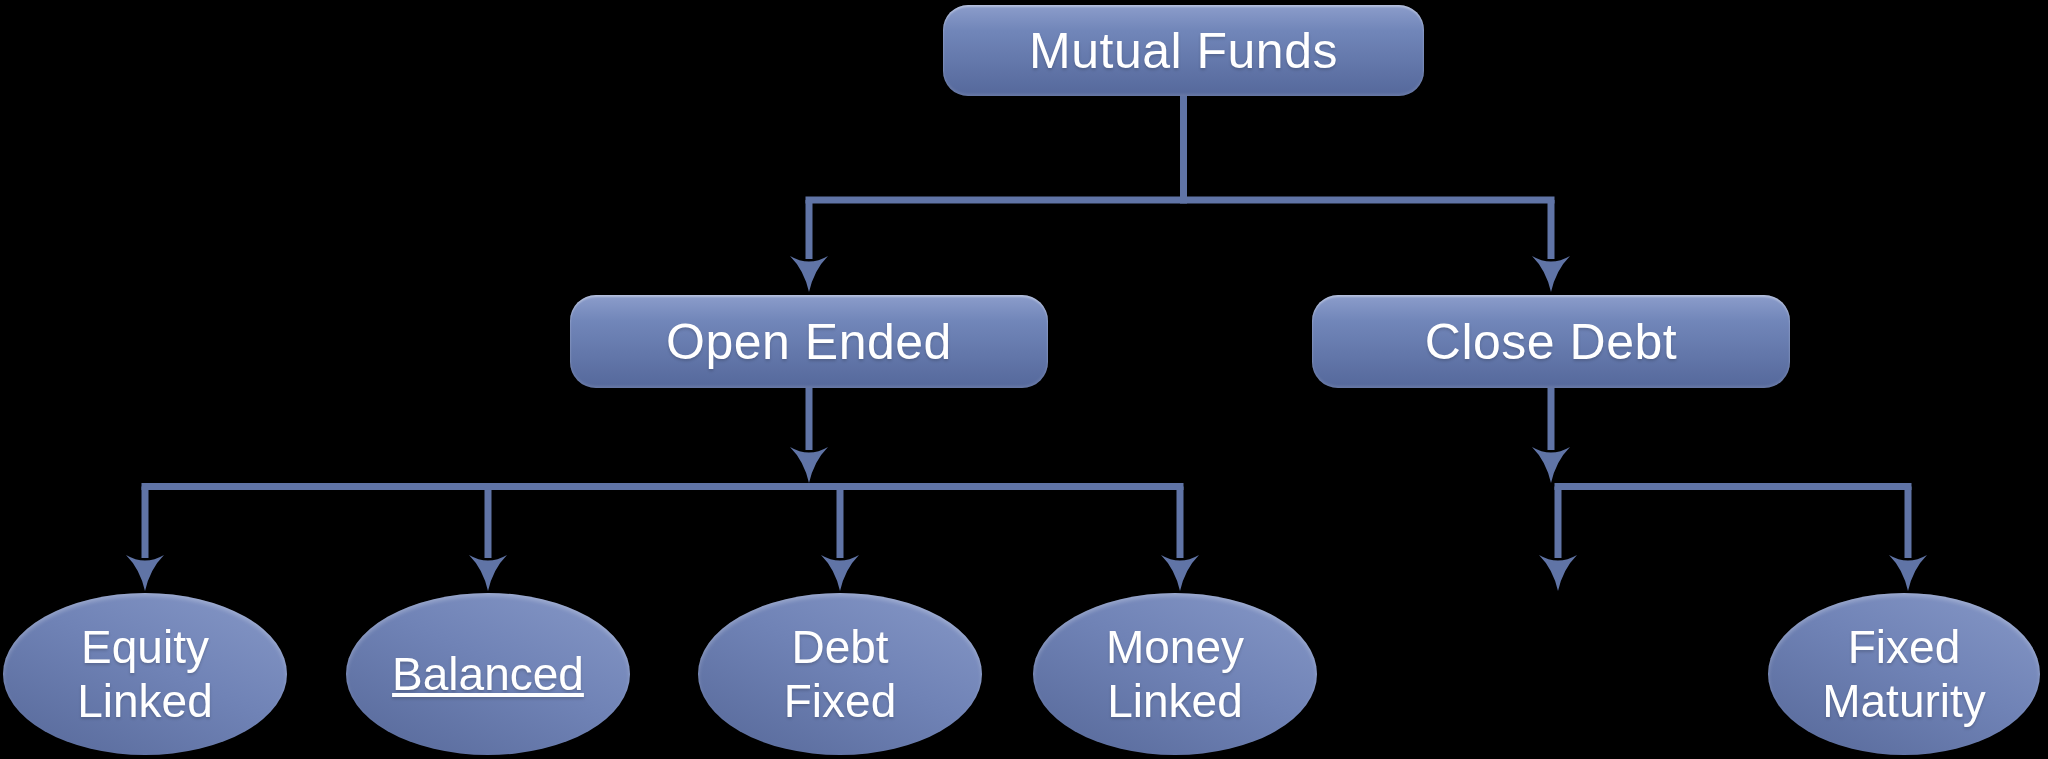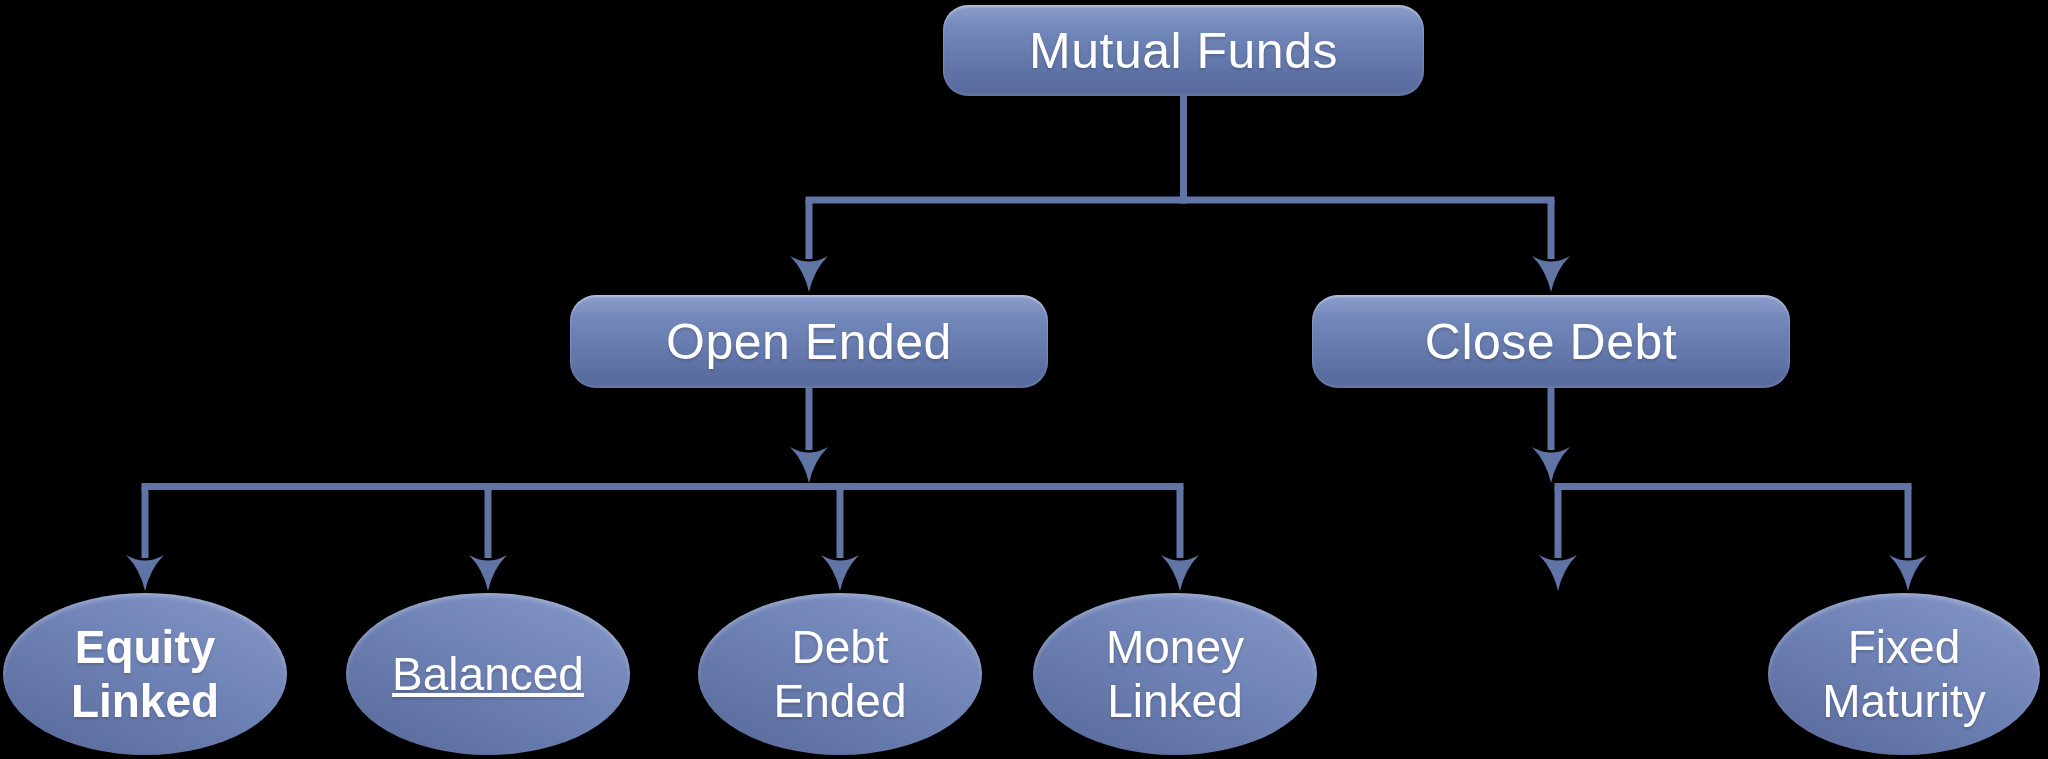--- a/index.html
+++ b/index.html
@@ -78,27 +78,27 @@
         <path d="M1889,555Q1908,566 1927,555Q1913,569 1908,591Q1903,569 1889,555Z" fill="#6074a6"></path>
       </g>
     </svg>
 
   <div class="node rect" style="left:943px; top:5px; width:481px; height:91px;border-radius:25px;">Mutual Funds</div>
 
   <div class="node rect" style="left:570px; top:295px; width:478px; height:93px;">Open Ended</div>
 
   <div class="node rect" style="left:1312px; top:295px; width:478px; height:93px;">Close Debt</div>
 
-  <div class="node oval" style="left:3px; top:593px; width:284px; height:162px;font-weight:bold;">Equity
+  <div class="node oval" style="left:3px; top:593px; width:284px; height:162px;">Equity
 Linked</div>
 
   <div class="node oval" style="left:346px; top:593px; width:284px; height:162px;text-decoration:underline;">Balanced</div>
 
   <div class="node oval" style="left:698px; top:593px; width:284px; height:162px;">Debt
-Ended</div>
+Fixed</div>
 
   <div class="node oval" style="left:1033px; top:593px; width:284px; height:162px;">Money
 Linked</div>
 
 
   <div class="node oval" style="left:1768px; top:593px; width:272px; height:162px;">Fixed
 Maturity</div>
 
 </div>
 

